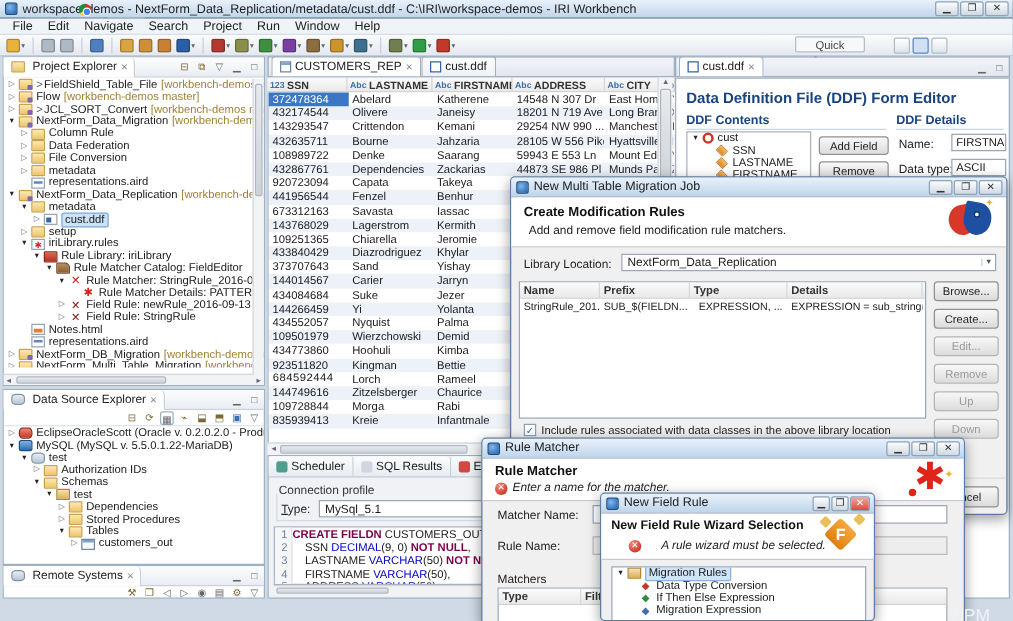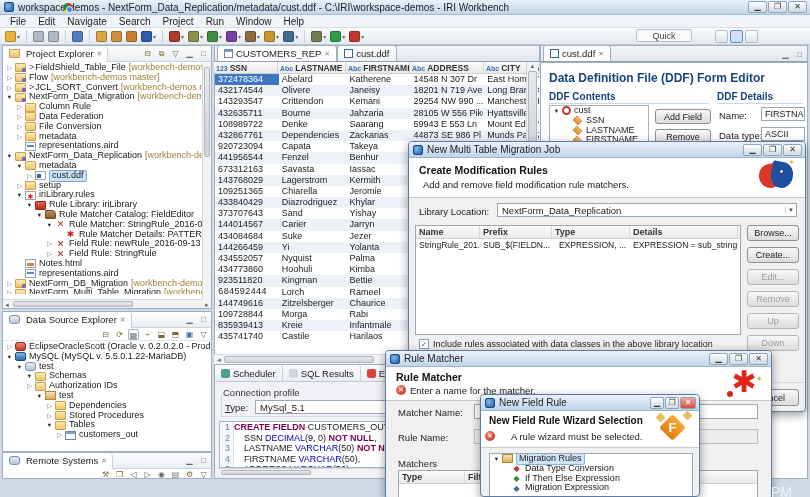--- a/index.html
+++ b/index.html
@@ -102,21 +102,21 @@
   .btn.dis{color:#9a9a9a;border-color:#b5b5b5;}
   .input{background:#fff;border:1px solid #9aa7b5;font-size:9px;padding:1px 3px;overflow:hidden;white-space:nowrap;}
   .input.dis{background:#ededed;border-color:#bbb;color:#666;}
   .flabel{font-size:9.5px;color:#222;}
   
   .dlg{border:1px solid #5d7da0;border-radius:4px;box-shadow:0 3px 10px rgba(0,0,0,.4);background:#f0f0f0;overflow:hidden;}
   .dtitle{height:16px;background:linear-gradient(#e9f2fb,#bfd5ea);display:flex;align-items:center;padding:0 4px;gap:4px;font-size:10px;color:#222;position:relative;border-bottom:1px solid #9fb3c8;}
   .dico{width:10px;height:10px;border-radius:2px;background:radial-gradient(circle at 35% 35%,#7fb8ef,#1f5fa8);border:1px solid #174a84;}
   .dhdr{background:#fff;border-bottom:1px solid #c9c9c9;position:relative;}
   .dhdr .h1{font-size:10.5px;font-weight:bold;color:#111;}
-  .errrow{display:flex;align-items:flex-start;gap:4px;font-size:9.5px;color:#222;}
+  .errrow{display:flex;align-items:center;gap:4px;font-size:9.5px;color:#222;font-style:italic;}
   .erric{width:10px;height:10px;border-radius:50%;background:radial-gradient(circle at 35% 30%,#f28a7e,#c01f10);color:#fff;font-size:7px;line-height:10px;text-align:center;flex:none;}
   .cbrow{display:flex;align-items:center;gap:4px;font-size:9px;color:#222;}
   .cb{width:10px;height:10px;border:1px solid #8ea0b2;background:#fff;font-size:8px;line-height:9px;text-align:center;color:#2a6db3;flex:none;}
   .mtable{background:#fff;border:1px solid #9aa7b5;}
   .mth{display:flex;background:linear-gradient(#fbfbfb,#e9e9e9);border-bottom:1px solid #d0d0d0;height:13px;}
   .mth span{font-size:9px;font-weight:bold;color:#333;border-right:1px solid #d8d8d8;padding-left:3px;line-height:13px;}
   .mtr{display:flex;height:12px;font-size:8.5px;line-height:12px;}
   .mtr span{padding-left:3px;overflow:hidden;white-space:nowrap;}
   
   .fishlogo{position:relative;width:40px;height:34px;}
@@ -436,28 +436,28 @@
         <span class="arr exp">▾</span>
         <span class="tic ic-mysql"></span>
         <span class="lbl">MySQL (MySQL v. 5.5.0.1.22-MariaDB)</span>
       </div>
       <div class="trow" style="padding-left: 12px;">
         <span class="arr exp">▾</span>
         <span class="tic ic-db"></span>
         <span class="lbl">test</span>
       </div>
       <div class="trow" style="padding-left: 22px;">
+        <span class="arr">▷</span>
+        <span class="tic ic-folder"></span>
+        <span class="lbl">Authorization IDs</span>
+      </div>
+      <div class="trow" style="padding-left: 22px;">
         <span class="arr exp">▾</span>
         <span class="tic ic-folder"></span>
         <span class="lbl">Schemas</span>
-      </div>
-      <div class="trow" style="padding-left: 22px;">
-        <span class="arr">▷</span>
-        <span class="tic ic-folder"></span>
-        <span class="lbl">Authorization IDs</span>
       </div>
       <div class="trow" style="padding-left: 32px;">
         <span class="arr exp">▾</span>
         <span class="tic ic-schema"></span>
         <span class="lbl">test</span>
       </div>
       <div class="trow" style="padding-left: 42px;">
         <span class="arr">▷</span>
         <span class="tic ic-folder"></span>
         <span class="lbl">Dependencies</span>
@@ -672,20 +672,28 @@
       <div class="gc" style="width: 12px;"></div>
     </div>
     <div class="grow">
       <div class="gc" style="width: 64px;">434552057</div>
       <div class="gc" style="width: 68px;">Nyquist</div>
       <div class="gc" style="width: 64px;">Palma</div>
       <div class="gc" style="width: 74px;">8</div>
       <div class="gc" style="width: 44px;"></div>
       <div class="gc" style="width: 12px;"></div>
     </div>
+    <div class="grow alt">
+      <div class="gc" style="width: 64px;">109501979</div>
+      <div class="gc" style="width: 68px;">Wierzchowski</div>
+      <div class="gc" style="width: 64px;">Demid</div>
+      <div class="gc" style="width: 74px;">6</div>
+      <div class="gc" style="width: 44px;"></div>
+      <div class="gc" style="width: 12px;"></div>
+    </div>
     <div class="grow">
       <div class="gc" style="width: 64px;">434773860</div>
       <div class="gc" style="width: 68px;">Hoohuli</div>
       <div class="gc" style="width: 64px;">Kimba</div>
       <div class="gc" style="width: 74px;">6</div>
       <div class="gc" style="width: 44px;"></div>
       <div class="gc" style="width: 12px;"></div>
     </div>
     <div class="grow alt">
       <div class="gc" style="width: 64px;">923511820</div>
@@ -717,28 +725,20 @@
       <div class="gc" style="width: 64px;">Rabi</div>
       <div class="gc" style="width: 74px;">14</div>
       <div class="gc" style="width: 44px;"></div>
       <div class="gc" style="width: 12px;"></div>
     </div>
     <div class="grow alt">
       <div class="gc" style="width: 64px;">835939413</div>
       <div class="gc" style="width: 68px;">Kreie</div>
       <div class="gc" style="width: 64px;">Infantmale</div>
       <div class="gc" style="width: 74px;">4</div>
-      <div class="gc" style="width: 44px;"></div>
-      <div class="gc" style="width: 12px;"></div>
-    </div>
-    <div class="grow">
-      <div class="gc" style="width: 64px;">435741740</div>
-      <div class="gc" style="width: 68px;">Castile</div>
-      <div class="gc" style="width: 64px;">Harilaos</div>
-      <div class="gc" style="width: 74px;">8</div>
       <div class="gc" style="width: 44px;"></div>
       <div class="gc" style="width: 12px;"></div>
     </div>
   </div>
 <div class="abs sbv" style="left:526px;top:62px;width:12px;height:292px;">
   <span class="sarr" style="top:1px;">▲</span>
   <div class="thumb" style="left:1px;top:9px;width:9px;height:80px;"></div>
   <span class="sarr" style="bottom:1px;">▼</span>
 </div>
 <div class="abs sbh" style="left:214px;top:354px;width:324px;height:10px;">
@@ -939,21 +939,21 @@
     <span class="dico"></span>
     <span>New Field Rule</span>
     <span class="winbtns" style="top:2px;">
       <span class="wb" style="width:14px;">▁</span>
       <span class="wb" style="width:14px;">❐</span>
       <span class="wb close-red" style="width:16px;">✕</span>
     </span>
   </div>
   <div class="dhdr" style="height:37px;">
     <div class="h1" style="position:absolute;left:8px;top:4px;font-size:10px;">New Field Rule Wizard Selection</div>
-    <div class="errrow" style="position:absolute;left:4px;top:20px;gap:16px;">
+    <div class="errrow" style="position:absolute;left:22px;top:20px;gap:16px;">
       <span class="erric">✕</span>
       <span>A rule wizard must be selected.</span>
     </div>
     <div class="flogo" style="position:absolute;right:6px;top:1px;">
       <span class="d2"></span>
         <span class="d3"></span>
         <span class="d1">
           <span>F</span>
         </span>
     </div>

